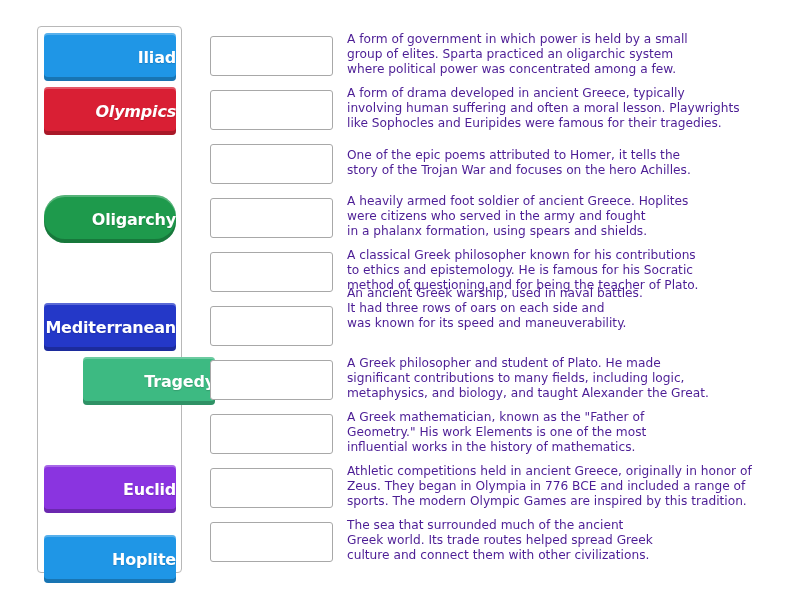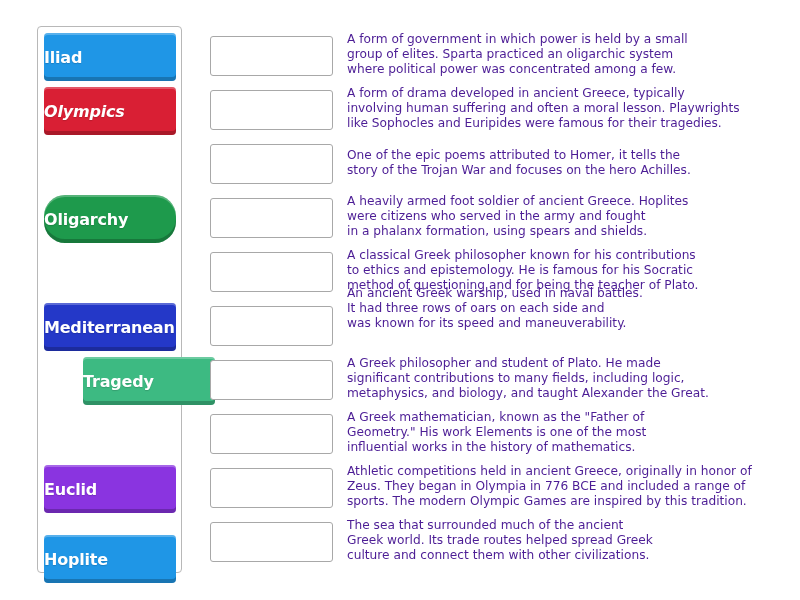--- a/index.html
+++ b/index.html
@@ -8,21 +8,21 @@
     font-family: "DejaVu Sans", "Liberation Sans", sans-serif; overflow: hidden;
   }
   .tile-panel {
     position: absolute; left: 37px; top: 26px; width: 145px; height: 547px;
     border: 1px solid #b8b8b8; border-radius: 4px; background: #fff;
     box-sizing: border-box;
   }
   .tile {
     position: absolute; left: 6px; width: 132px; height: 48px;
     border-radius: 4px; color: #fff; font-weight: bold; font-size: 16px;
-    display: flex; align-items: center; justify-content: flex-start;
+    display: flex; align-items: center; justify-content: flex-end;
     box-shadow: inset 0 -4px 0 rgba(0,0,0,0.22), inset 0 2px 0 rgba(255,255,255,0.25);
     cursor: grab; letter-spacing: -0.2px; white-space: nowrap;
   }
   .tile span { text-shadow: 0 1px 1px rgba(0,0,0,0.15); }
   .slot {
     position: absolute; left: 210px; width: 123px; height: 40px;
     border: 1px solid #a8a8a8; border-radius: 3px; box-sizing: border-box; background: #fff;
   }
   .desc {
     position: absolute; left: 347px; width: 440px;

